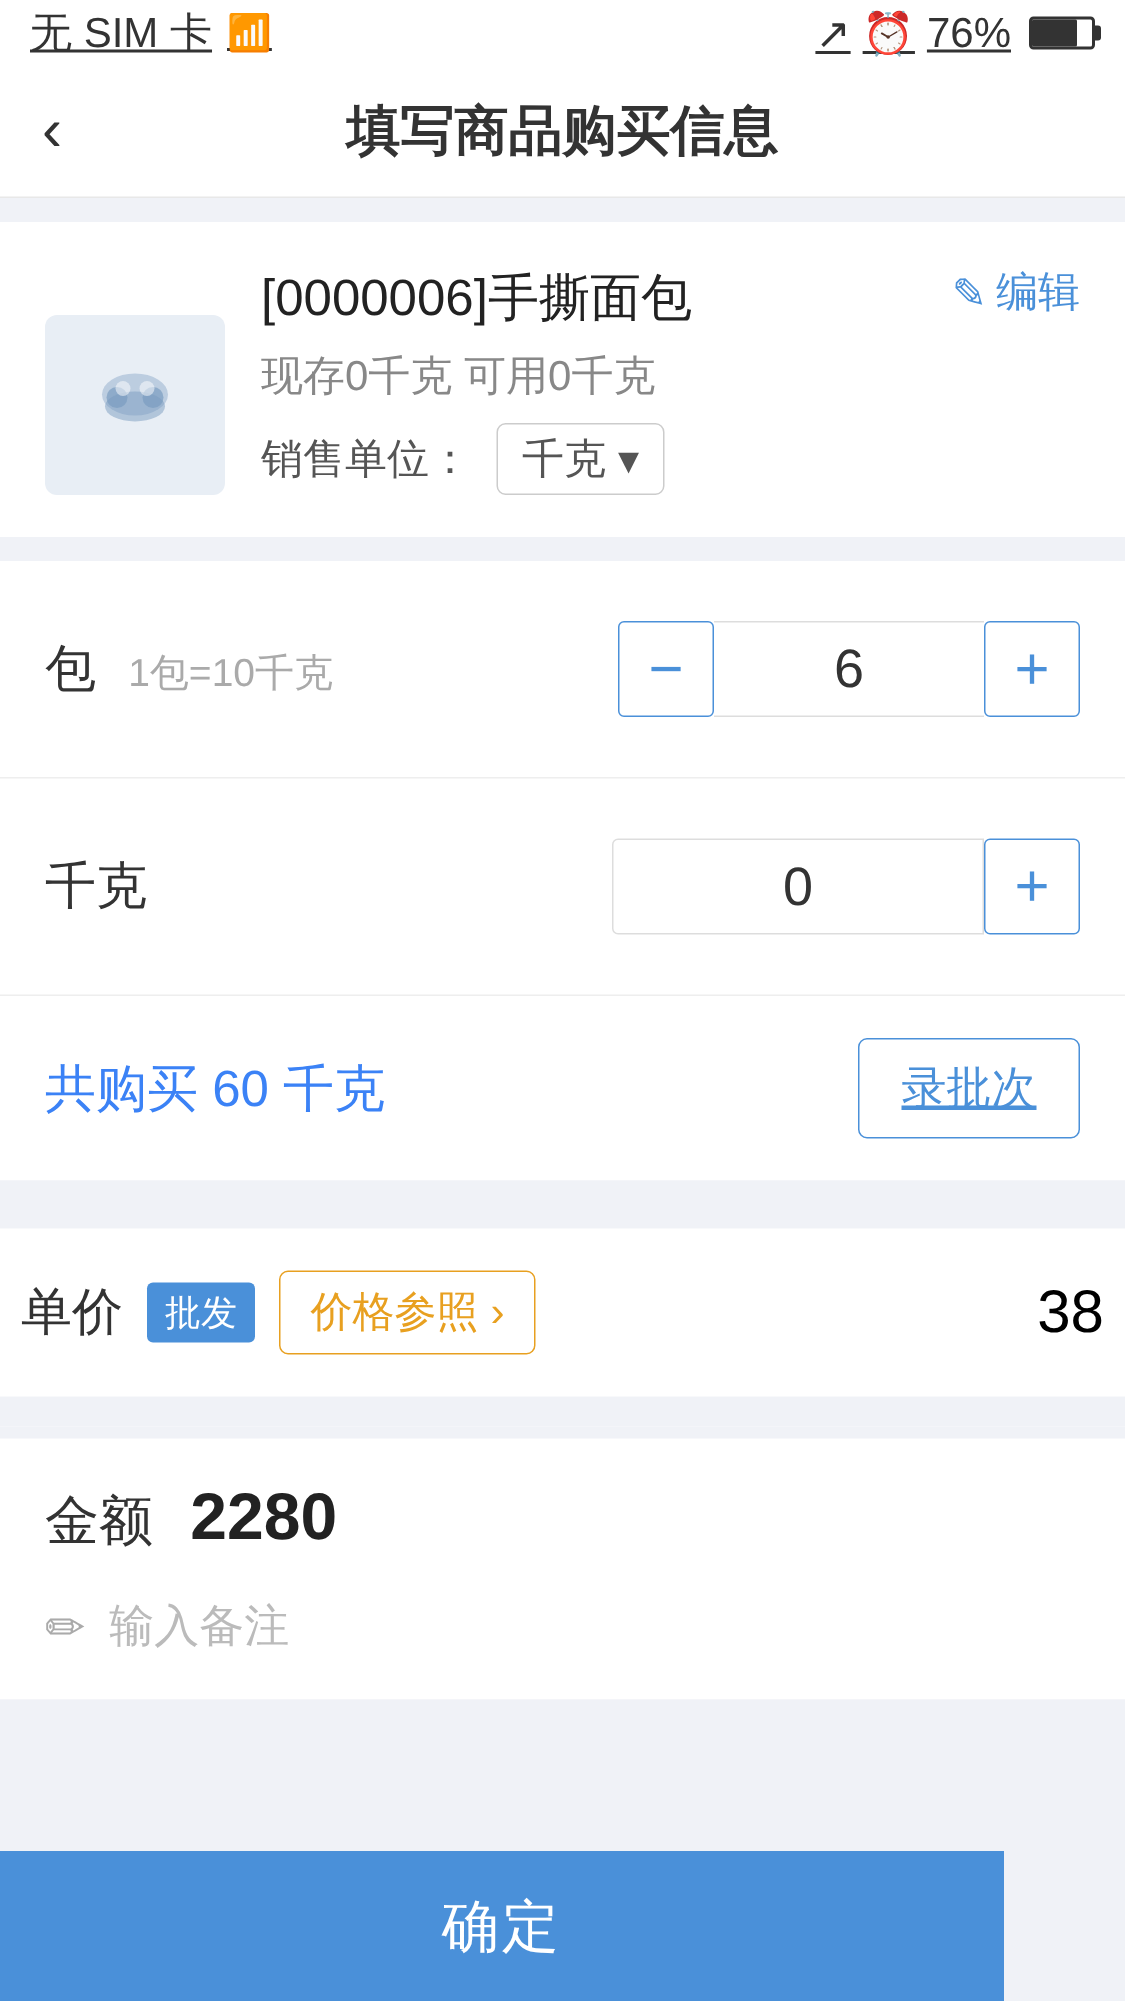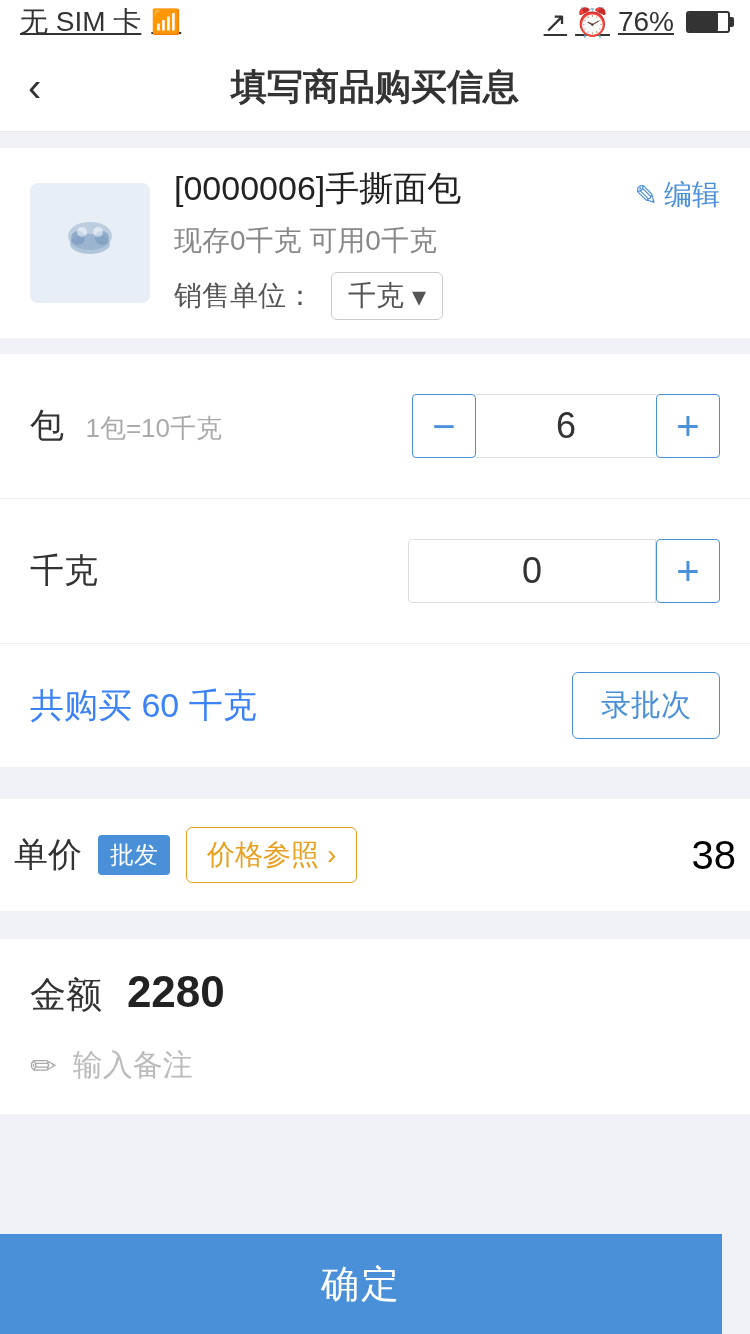--- a/index.html
+++ b/index.html
@@ -75,23 +75,23 @@
     }
     .nav-title {
       font-size: 36px;
       font-weight: 600;
       color: #333;
     }
 
     
     .product-card {
       background: #fff;
-      padding: 18px 30px;
-      display: flex;
-      align-items: center;
+      padding: 28px 30px;
+      display: flex;
+      align-items: flex-end;
       gap: 24px;
       margin-top: 16px;
     }
     .product-thumb {
       width: 120px;
       height: 120px;
       background: #e8eef5;
       border-radius: 8px;
       display: flex;
       align-items: center;
@@ -203,20 +203,21 @@
     }
     .summary-text { font-size: 34px; color: #3b82f6; }
     .batch-btn {
       border: 1px solid #4a90d9;
       color: #4a90d9;
       padding: 12px 28px;
       border-radius: 6px;
       font-size: 30px;
       background: #fff;
       cursor: pointer;
+      text-decoration: underline;
     }
 
     
     .price-section {
       background: #fff;
       padding: 28px 14px;
       display: flex;
       align-items: center;
       margin-top: 16px;
     }
@@ -263,21 +264,21 @@
       flex: 1;
       background: #f0f2f7;
       min-height: 300px;
     }
 
     
     .confirm-btn {
       position: fixed;
       bottom: 0;
       left: 0;
-      width: 722px;
+      width: 669px;
       height: 100px;
       background: #4a90d9;
       color: #fff;
       font-size: 38px;
       font-weight: 500;
       display: flex;
       align-items: center;
       justify-content: center;
       cursor: pointer;
       letter-spacing: 2px;

